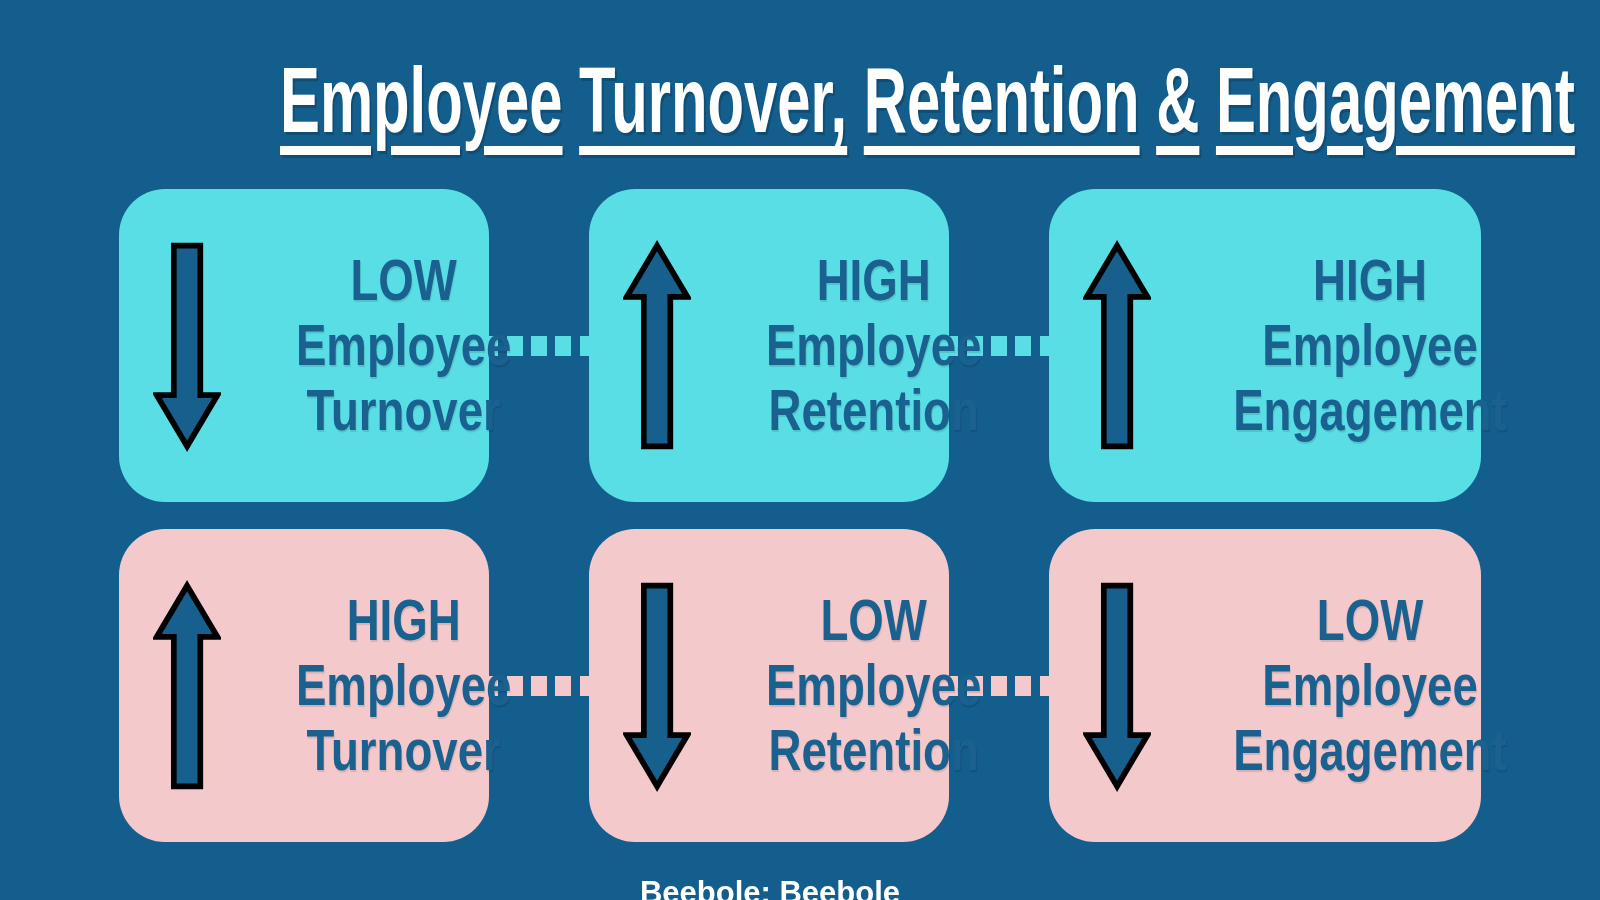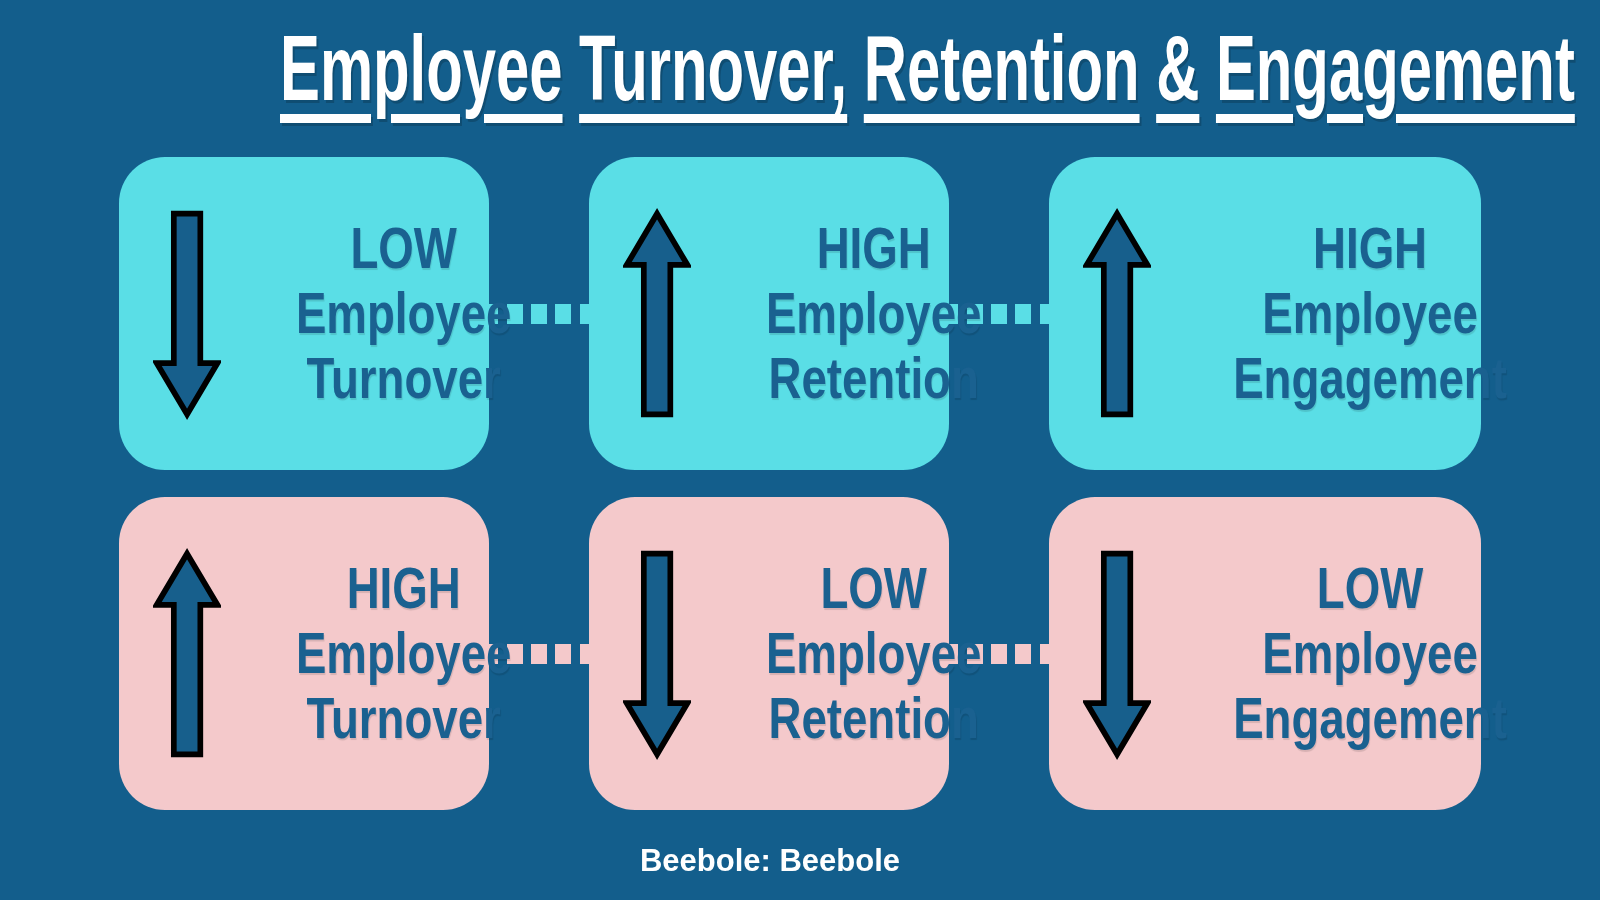--- a/index.html
+++ b/index.html
@@ -2,21 +2,21 @@
 <html><head>
 <meta charset="utf-8">
 <style>
   html, body { margin: 0; padding: 0; }
   body {
     width: 1600px; height: 900px;
     background: #135E8C;
     font-family: "Liberation Sans", sans-serif;
     overflow: hidden; position: relative;
   }
-  .canvas { position: absolute; inset: 0; }
+  .canvas { position: absolute; inset: 0; margin-top: 32px; }
 
   
   .title {
     position: absolute; top: 22px; left: 0; width: 1600px;
     margin: 0; text-align: center; white-space: nowrap;
     color: #FFFFFF; font-weight: bold; font-size: 92px; line-height: 1;
     transform: scaleX(0.65); transform-origin: 50% 50%;
     text-shadow: 3px 3px 0 rgba(0,0,0,0.18);
   }
   .title .w {

